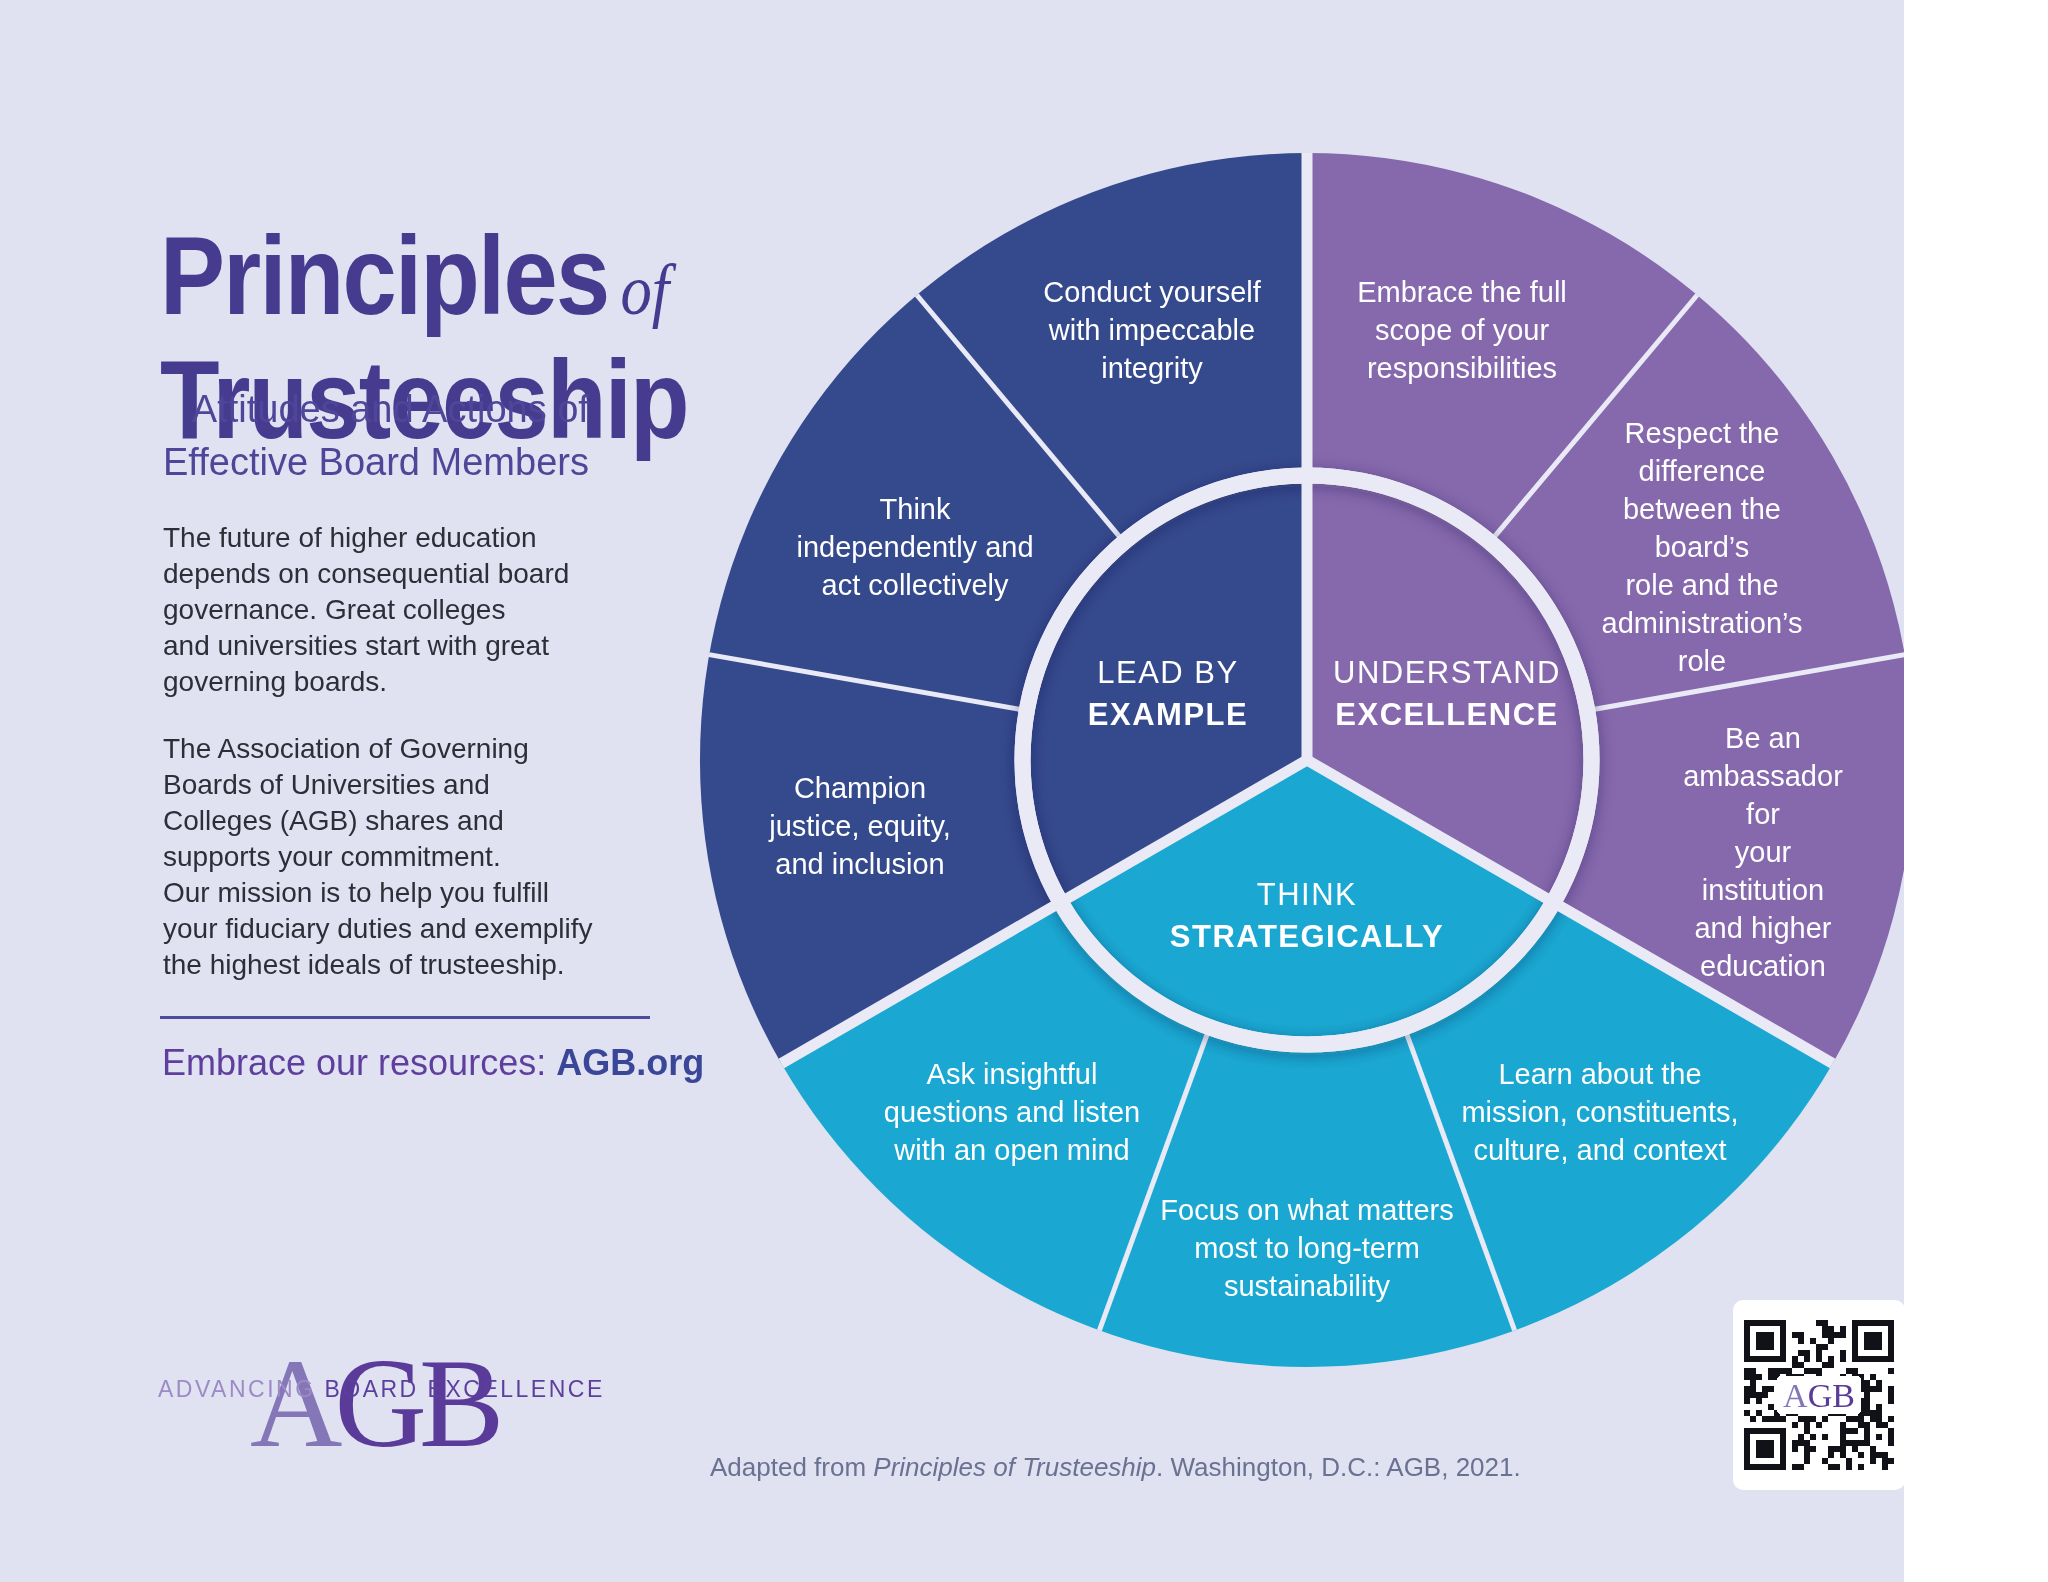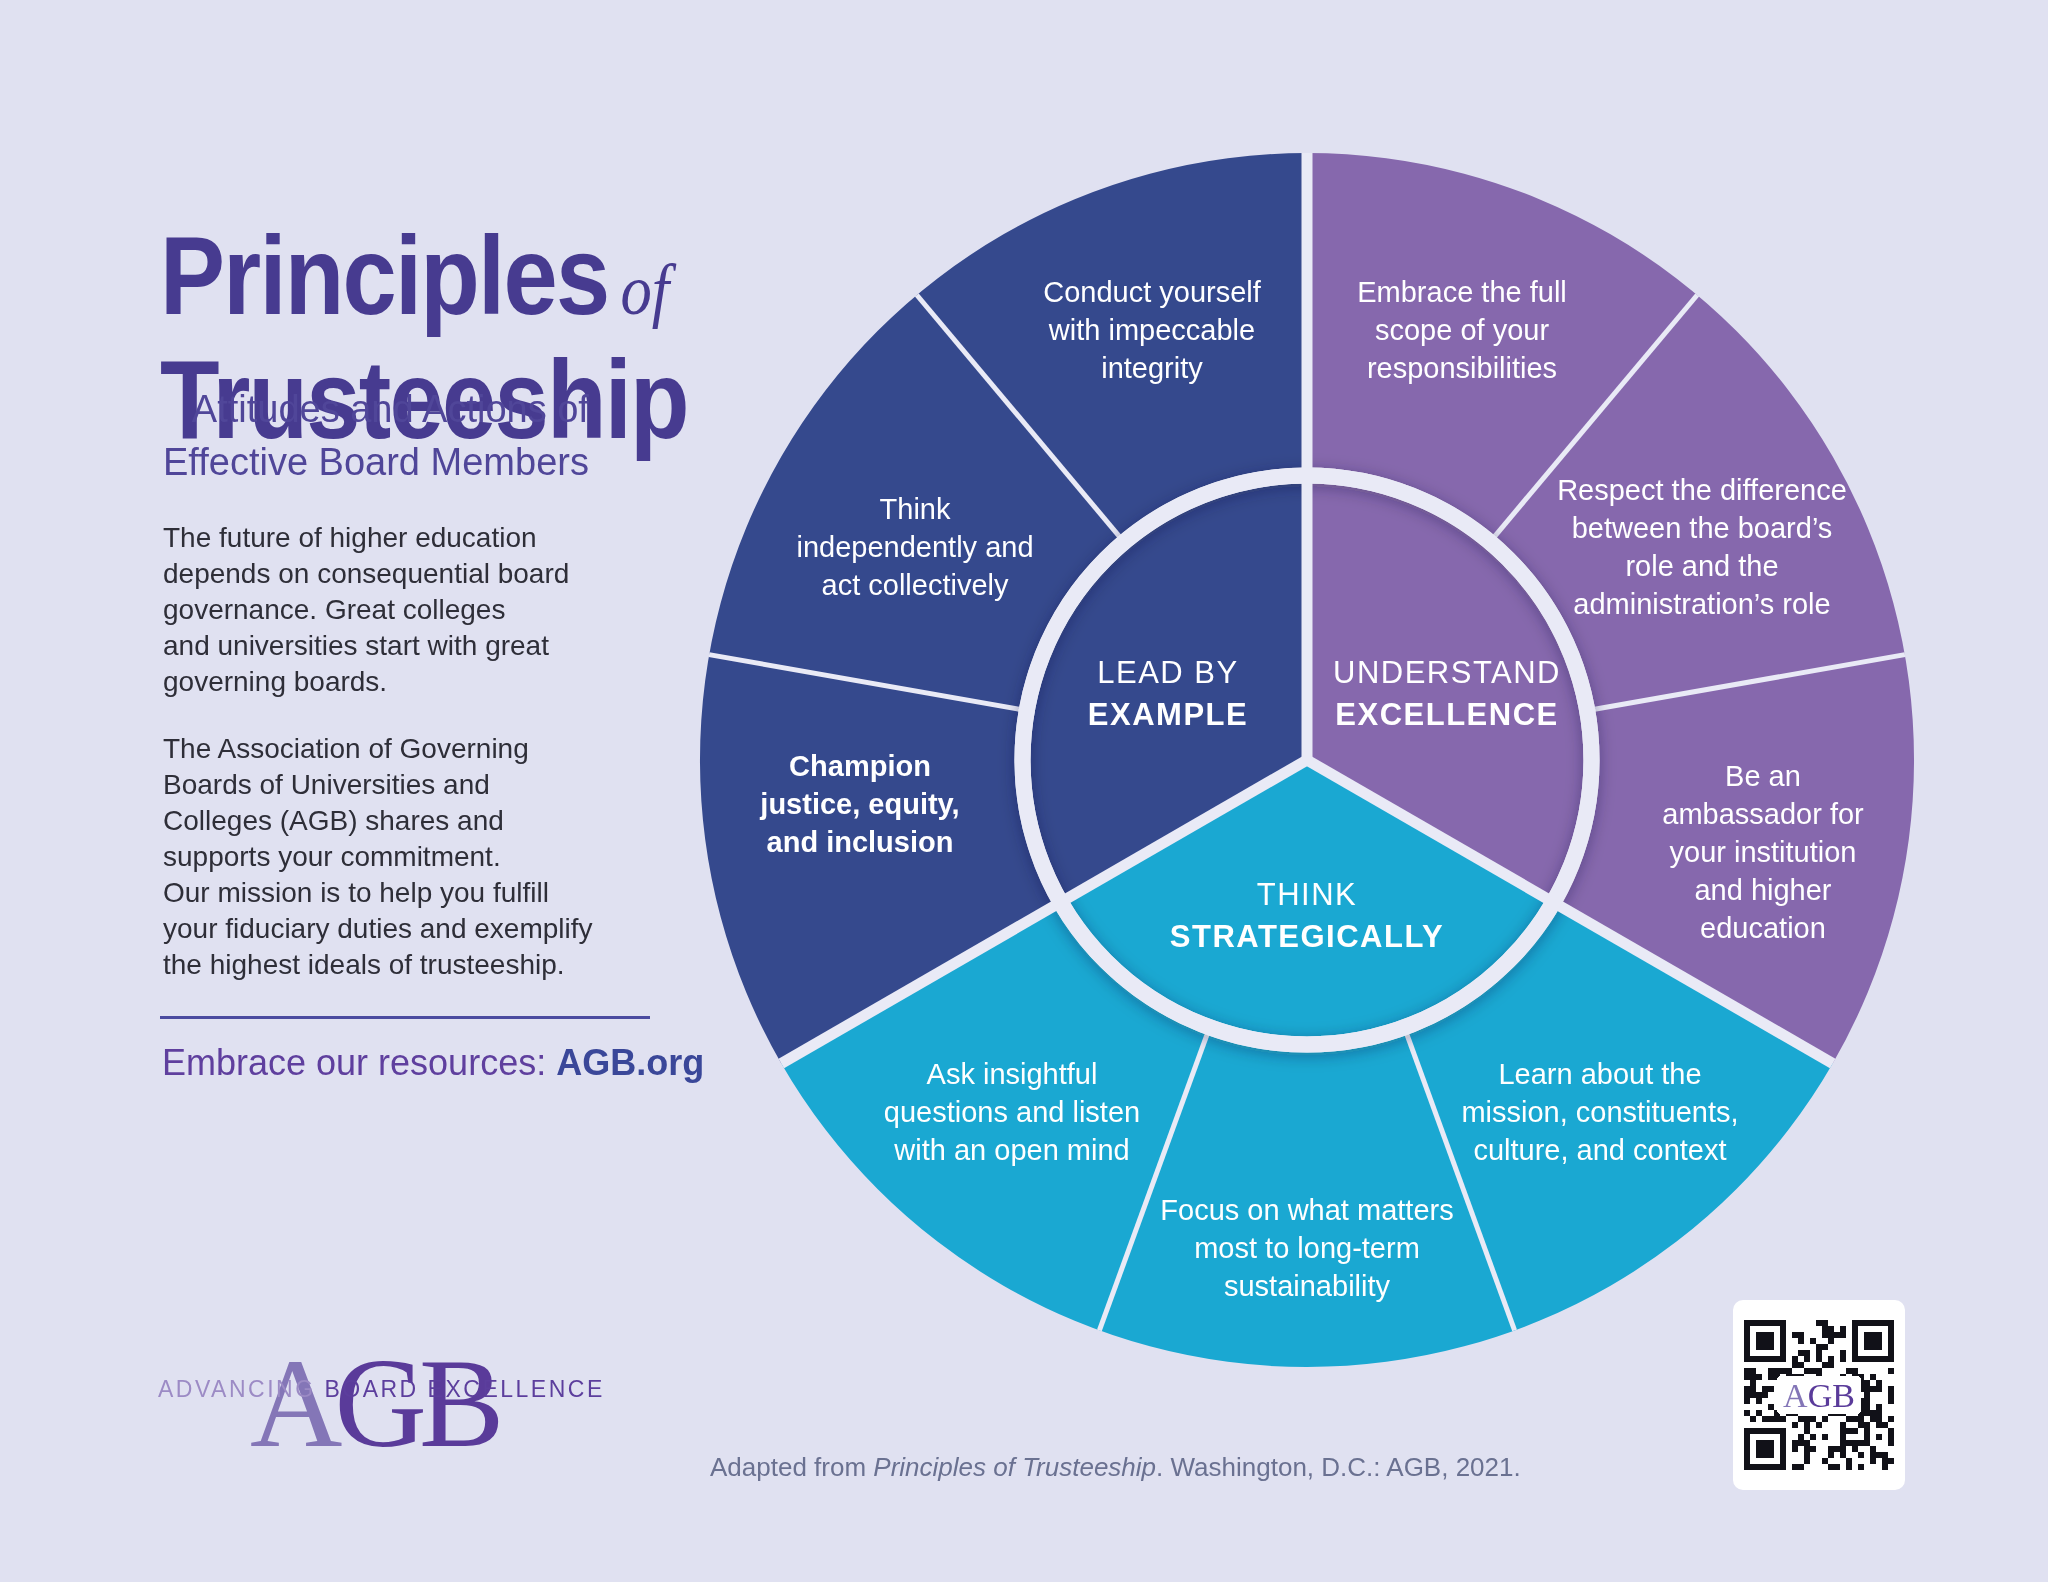--- a/index.html
+++ b/index.html
@@ -1,18 +1,18 @@
 <!DOCTYPE html>
 <html><head>
 <meta charset="utf-8">
 <style>
   html,body{margin:0;padding:0;}
   #canvas{
     position:relative;
-    width:2048px;height:1582px;
+    width:1904px;height:1582px;
     background:#E0E1F1;
     font-family:"Liberation Sans", sans-serif;
     overflow:hidden;
   }
   
   .abs{position:absolute;}
   #title{
     left:160px;top:146px;
     color:#473B90;
     font-weight:bold;
@@ -186,21 +186,21 @@
 
     <circle cx="0" cy="0" r="284.5" fill="none" stroke-width="16" stroke="#E9EAF6"></circle>
   </svg>
 
   <div class="seg-label" style="left:1152px;top:330px;">Conduct yourself
 with impeccable
 integrity</div>
   <div class="seg-label" style="left:915px;top:547px;">Think
 independently and
 act collectively</div>
-  <div class="seg-label" style="left:860px;top:804px;font-weight:bold;">Champion
+  <div class="seg-label" style="left:860px;top:826px;">Champion
 justice, equity,
 and inclusion</div>
 
   <div class="seg-label" style="left:1462px;top:330px;">Embrace the full
 scope of your
 responsibilities</div>
   <div class="seg-label" style="left:1702px;top:547px;">Respect the difference
 between the board’s
 role and the
 administration’s role</div>

